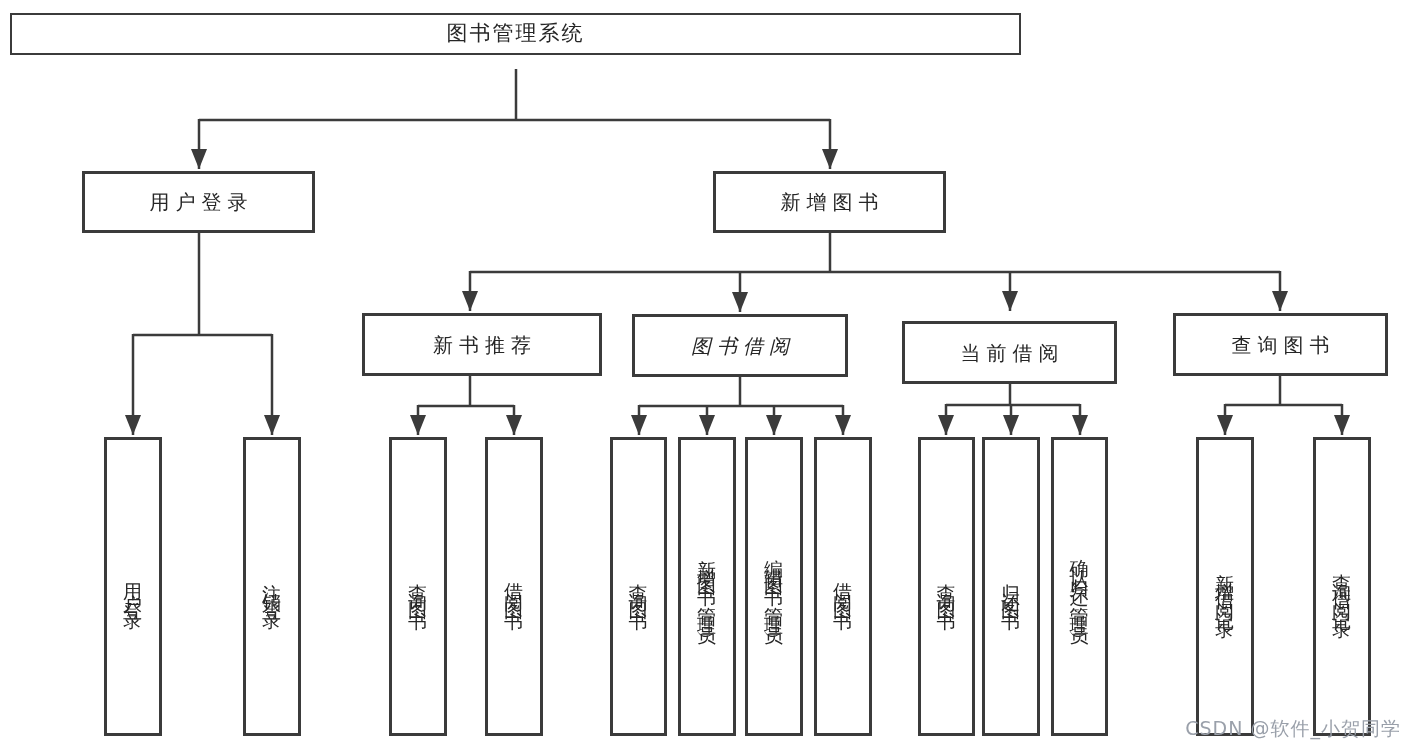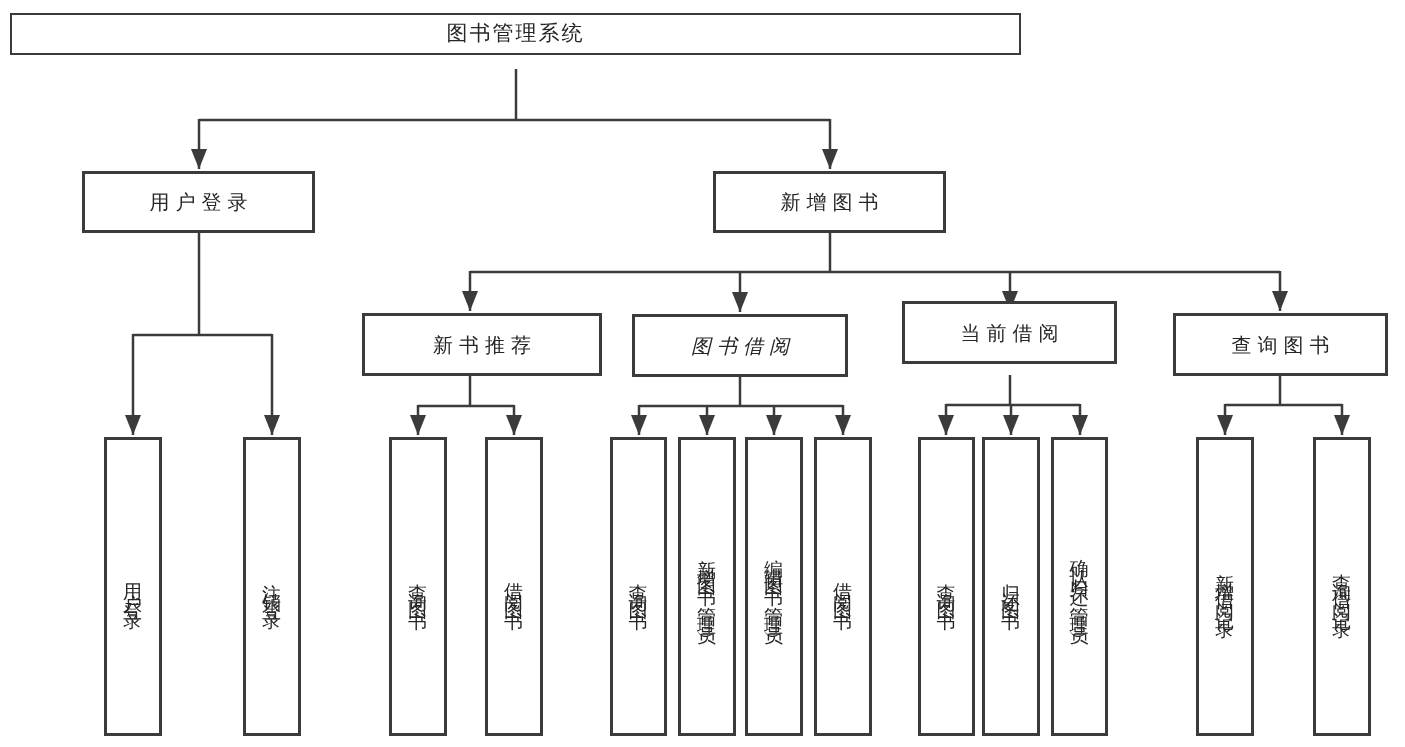--- a/index.html
+++ b/index.html
@@ -23,21 +23,21 @@
     color:var(--text);white-space:nowrap;line-height:1.1;
   }
   .root-box{left:10px;top:13px;width:1011px;height:42px;border-width:2.5px;}
   .root-box .node-label{font-size:21px;letter-spacing:2px;}
   .l2-box,.l3-box{height:62px;}
   .l2-box .node-label,.l3-box .node-label{font-size:20px;letter-spacing:6px;text-indent:6px;}
   .b-userlogin{left:82px;top:171px;width:233px;}
   .b-bookmgmt{left:713px;top:171px;width:233px;}
   .b-newbook{left:362px;top:313px;width:240px;height:63px;}
   .b-borrow{left:632px;top:314px;width:216px;height:63px;font-style:italic;}
-  .b-current{left:902px;top:301px;width:215px;height:63px;}
+  .b-current{left:902px;top:321px;width:215px;height:63px;}
   .b-records{left:1173px;top:313px;width:215px;height:63px;}
   .leaf{
     position:absolute;top:437px;height:299px;width:58px;box-sizing:border-box;
     border:3px solid var(--line);background:var(--bg);
     display:flex;align-items:center;justify-content:center;z-index:2;
   }
   .leaf .node-label{
     writing-mode:vertical-rl;text-orientation:mixed;
     font-size:19px;letter-spacing:0.5em;
   }
@@ -162,13 +162,14 @@
   <div class="leaf leaf-11">
     <span class="node-label">确认归还（管理员）</span>
   </div>
   <div class="leaf leaf-12">
     <span class="node-label">新增借阅记录</span>
   </div>
   <div class="leaf leaf-13">
     <span class="node-label">查询借阅记录</span>
   </div>
 
+  <div class="watermark">CSDN @软件_小贺同学</div>
 </div>
 
 </body></html>

